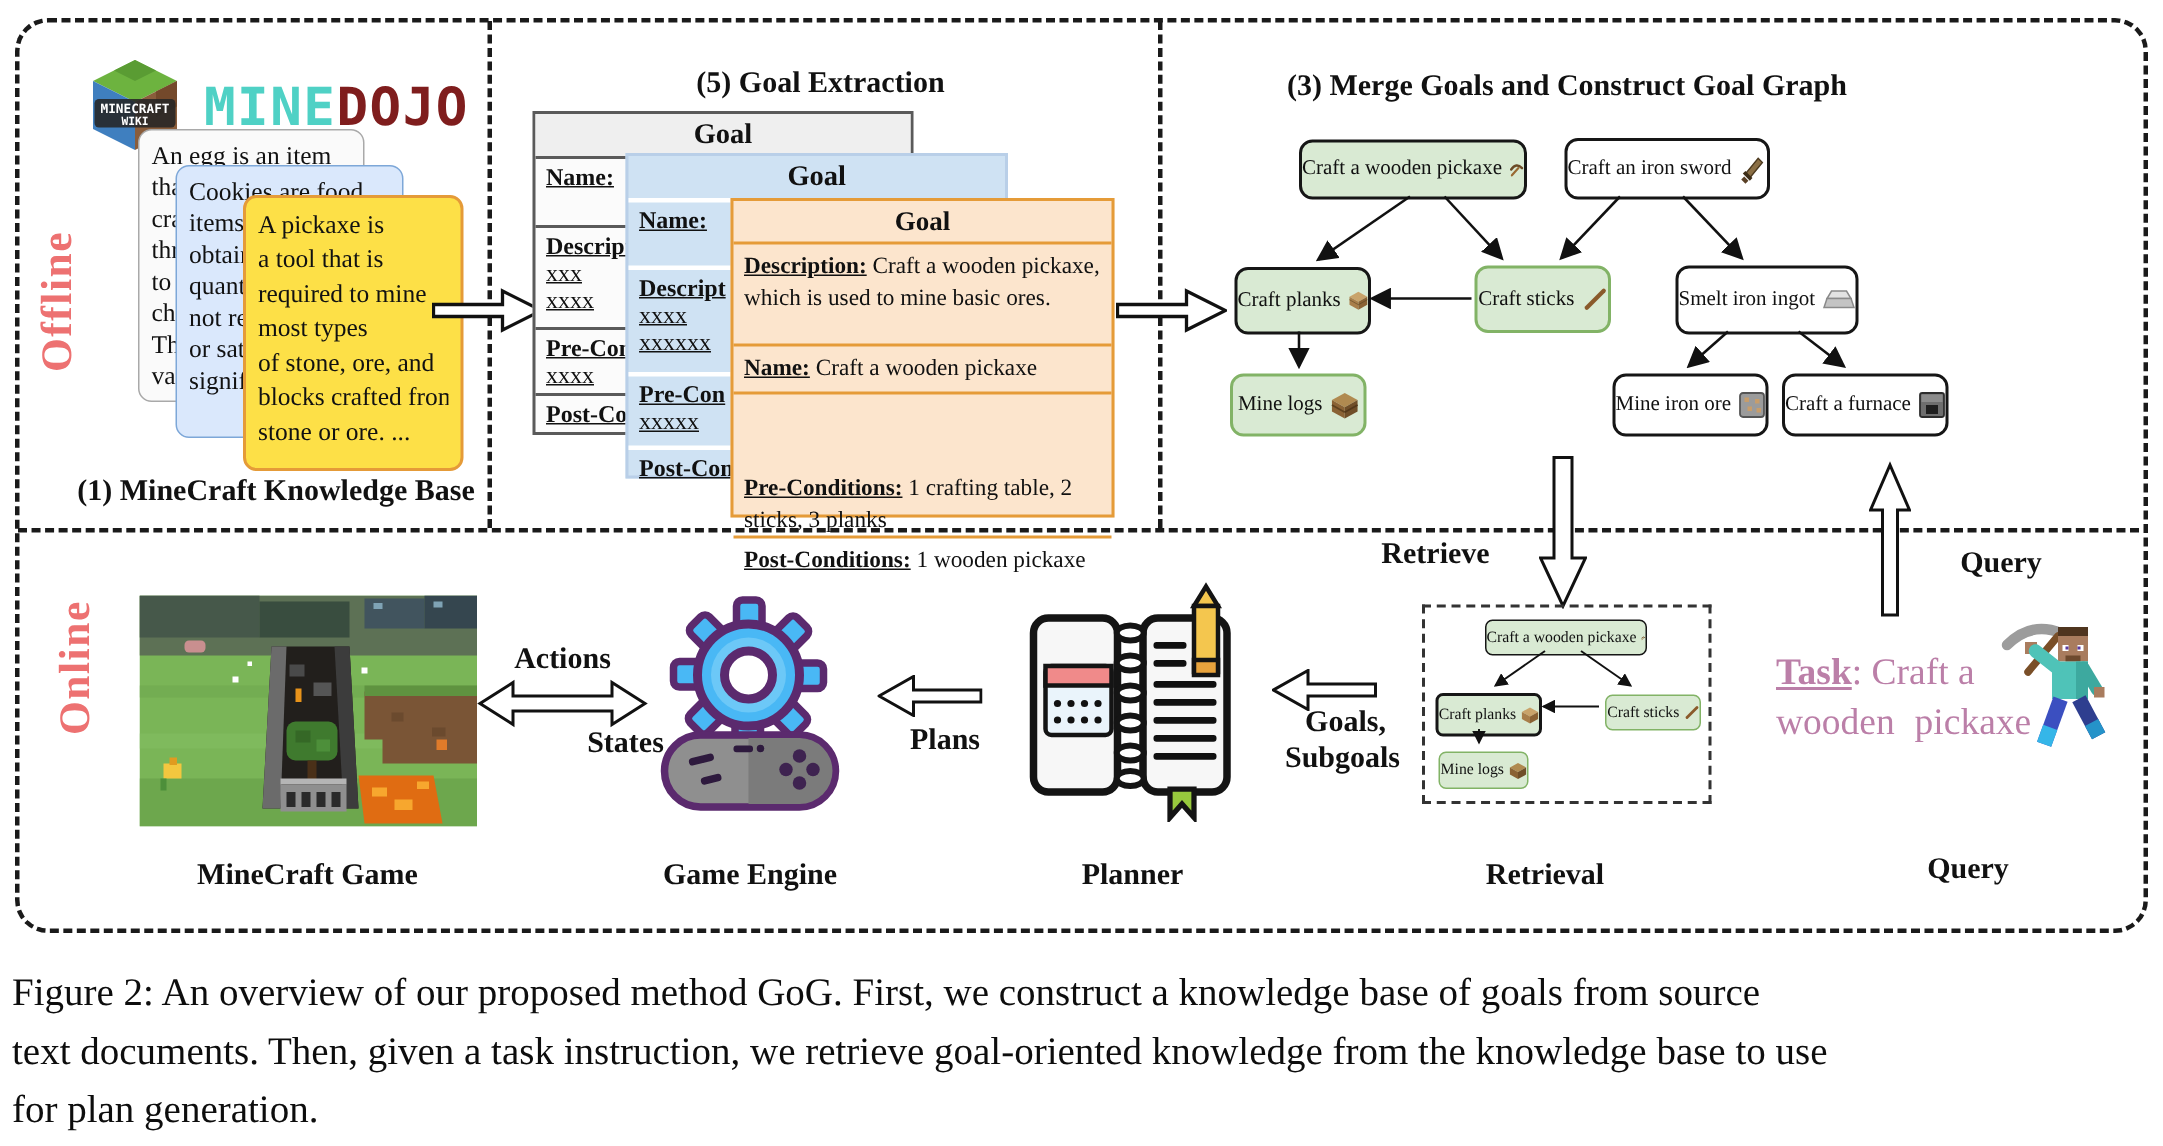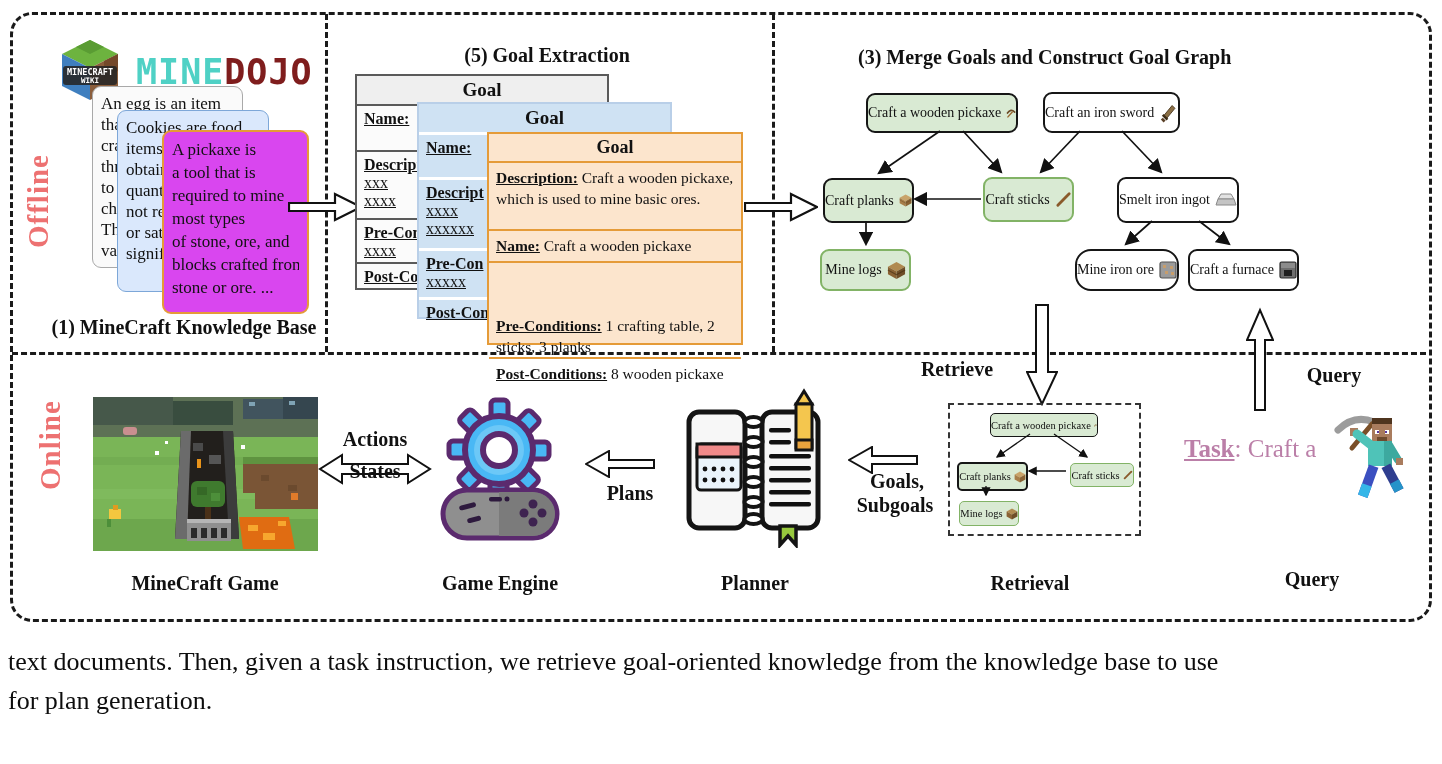--- a/index.html
+++ b/index.html
@@ -15,21 +15,21 @@
   .rot-label{color:#ed7171;font-weight:bold;font-size:29px;
              writing-mode:vertical-rl;transform:rotate(180deg);letter-spacing:1px;}
 
   .sec-title{font-weight:bold;font-size:20px;text-align:center;white-space:nowrap;}
 
   
   .kcard{border-radius:9px;padding:6px 8px;font-size:17px;line-height:21px;}
   .kcard div{white-space:nowrap;overflow:hidden;}
   .card-gray{background:#fafafa;border:1.5px solid #a9a9a9;}
   .card-blue{background:#dae8fc;border:1.5px solid #7da7d8;}
-  .card-orange{background:#d946ef;border:2px solid #e59b38;line-height:23px;}
+  .card-orange{background:#fde047;border:2px solid #e59b38;line-height:23px;}
 
   .minedojo{font-family:"DejaVu Sans Mono",monospace;font-weight:bold;font-size:35px;letter-spacing:1px;white-space:nowrap;}
   .md-mine{color:#4fd1c5;} .md-dojo{color:#7f1d1d;}
 
   
   .gtable{font-size:16px;}
   .gtable .ghead{font-weight:bold;font-size:19px;text-align:center;padding:3px 0;}
   .grow{padding:4px 7px 2px 7px;}
   .glabel{font-weight:bold;text-decoration:underline;}
   .gx{text-decoration:underline;}
@@ -162,21 +162,21 @@
     <div class="grow" style="height:22px;border-bottom:none;">
         <div class="glabel">Post-Con</div>
       </div>
   </div>
 
   <div class="abs gtable t-orange" style="left:487px;top:132px;width:252px;height:209px;">
     <div class="ghead">Goal</div>
     <div class="grow" style="height:60px;"><span class="glabel">Description:</span> <span>Craft a wooden pickaxe, which is used to mine basic ores.</span></div>
     <div class="grow" style="height:24px;"><span class="glabel">Name:</span> <span>Craft a wooden pickaxe</span></div>
     <div class="grow" style="height:40px;margin-top:48px;"><span class="glabel">Pre-Conditions:</span> <span>1 crafting table, 2 sticks, 3 planks</span></div>
-    <div class="grow" style="height:24px;"><span class="glabel">Post-Conditions:</span> <span>8 wooden pickaxe</span></div>
+    <div class="grow" style="height:24px;"><span class="glabel">Post-Conditions:</span> <span>1 wooden pickaxe</span></div>
   </div>
 
   <svg class="abs" style="left:744px;top:192px;" width="74" height="30" viewBox="0 0 74 30">
     <polygon points="1,11 47,11 47,2 73,15 47,28 47,19 1,19" fill="#fff" stroke="#111" stroke-width="2.2"></polygon>
   </svg>
 
   <div class="abs sec-title" style="left:858px;top:46px;width:340px;">(3) Merge Goals and Construct Goal Graph</div>
 
   <div class="abs gnode green" style="left:866px;top:93px;width:148px;height:36px;">
     <span>Craft a wooden pickaxe</span>
@@ -219,21 +219,21 @@
   <div class="abs gnode green greenb" style="left:820px;top:249px;width:87px;height:38px;">
     <span>Mine logs</span>
     <svg width="19" height="19" viewBox="0 0 20 20">
       <polygon points="10,1 19,6 10,11 1,6" fill="#b08a50"></polygon>
       <polygon points="1,6 10,11 10,19 1,14" fill="#8a6234"></polygon>
       <polygon points="19,6 10,11 10,19 19,14" fill="#6f4e28"></polygon>
       <line x1="1" y1="9.5" x2="10" y2="14.5" stroke="#5f421f" stroke-width="1.2"></line>
       <line x1="19" y1="9.5" x2="10" y2="14.5" stroke="#53381a" stroke-width="1.2"></line>
     </svg>
   </div>
-  <div class="abs gnode" style="left:1075px;top:249px;width:100px;height:38px;border-radius:16px;">
+  <div class="abs gnode" style="left:1075px;top:249px;width:100px;height:38px;">
     <span>Mine iron ore</span>
     <svg width="18" height="18" viewBox="0 0 18 18">
       <rect x="1" y="1" width="16" height="16" rx="2" fill="#9b9b9b" stroke="#555" stroke-width="1.2"></rect>
       <rect x="4" y="4" width="3" height="3" fill="#c79d6b"></rect>
       <rect x="11" y="5" width="3" height="3" fill="#c79d6b"></rect>
       <rect x="6" y="10" width="3" height="3" fill="#c79d6b"></rect>
       <rect x="12" y="11" width="3" height="3" fill="#c79d6b"></rect>
     </svg>
   </div>
   <div class="abs gnode" style="left:1188px;top:249px;width:107px;height:38px;">
@@ -299,21 +299,21 @@
       <rect x="20" y="108" width="5" height="5" fill="#e09b20"></rect>
       <rect x="14" y="122" width="4" height="8" fill="#4d8f3a"></rect>
     <rect x="198" y="96" width="7" height="7" fill="#e07b2a"></rect>
   </svg>
   <div class="abs bold-label" style="left:105px;top:572px;width:200px;">MineCraft Game</div>
 
   <div class="abs bold-label" style="left:318px;top:428px;width:114px;">Actions</div>
   <svg class="abs" style="left:318px;top:452px;" width="114" height="34" viewBox="0 0 114 34">
     <polygon points="24,12 90,12 90,3 112,17 90,31 90,22 24,22 24,31 2,17 24,3" fill="#fff" stroke="#111" stroke-width="2"></polygon>
   </svg>
-  <div class="abs bold-label" style="left:318px;top:460px;width:114px;">States</div>
+  <div class="abs bold-label" style="left:318px;top:484px;width:114px;padding-left:42px;">States</div>
 
   <svg class="abs" style="left:437px;top:396px;" width="126" height="148" viewBox="0 0 126 148">
     <g>
       <rect x="54" y="4" width="17" height="20" rx="4" fill="#49b8f5" stroke="#5b2a6e" stroke-width="5" transform="rotate(0 62 54)"></rect>
       <rect x="54" y="4" width="17" height="20" rx="4" fill="#49b8f5" stroke="#5b2a6e" stroke-width="5" transform="rotate(45 62 54)"></rect>
       <rect x="54" y="4" width="17" height="20" rx="4" fill="#49b8f5" stroke="#5b2a6e" stroke-width="5" transform="rotate(90 62 54)"></rect>
       <rect x="54" y="4" width="17" height="20" rx="4" fill="#49b8f5" stroke="#5b2a6e" stroke-width="5" transform="rotate(135 62 54)"></rect>
       <rect x="54" y="4" width="17" height="20" rx="4" fill="#49b8f5" stroke="#5b2a6e" stroke-width="5" transform="rotate(180 62 54)"></rect>
       <rect x="54" y="4" width="17" height="20" rx="4" fill="#49b8f5" stroke="#5b2a6e" stroke-width="5" transform="rotate(225 62 54)"></rect>
       <rect x="54" y="4" width="17" height="20" rx="4" fill="#49b8f5" stroke="#5b2a6e" stroke-width="5" transform="rotate(270 62 54)"></rect>
@@ -407,20 +407,21 @@
         <polygon points="10,1 19,6 10,11 1,6" fill="#b08a50"></polygon>
         <polygon points="1,6 10,11 10,19 1,14" fill="#8a6234"></polygon>
         <polygon points="19,6 10,11 10,19 19,14" fill="#6f4e28"></polygon>
       </svg>
     </div>
   </div>
   <div class="abs bold-label" style="left:975px;top:572px;width:110px;">Retrieval</div>
 
   <div class="abs" style="left:1184px;top:432px;">
     <div class="task-line"><span class="task-word">Task</span><span>: Craft a</span></div>
+    <div class="task-line task-l2">wooden pickaxe</div>
   </div>
   <svg class="abs" style="left:1322px;top:412px;" width="92" height="104" viewBox="0 0 92 104">
     <path d="M16,18 Q32,2 52,10" fill="none" stroke="#9c9c9c" stroke-width="7" stroke-linecap="round"></path>
     <line x1="30" y1="36" x2="50" y2="12" stroke="#7a4f28" stroke-width="5" stroke-linecap="round"></line>
     <rect x="28" y="16" width="8" height="8" fill="#a97c5e"></rect>
     <rect x="50" y="6" width="20" height="8" fill="#4f351f"></rect>
     <rect x="50" y="12" width="20" height="17" fill="#a97c5e"></rect>
     <rect x="53" y="18" width="4" height="4" fill="#fff"></rect>
       <rect x="55" y="19" width="2" height="2" fill="#5b3aa0"></rect>
     <rect x="63" y="18" width="4" height="4" fill="#fff"></rect>
@@ -463,17 +464,18 @@
     </g>
     <g stroke="#111" stroke-width="1.3" fill="none">
       <line x1="1030" y1="434" x2="997" y2="457" marker-end="url(#ahs)"></line>
       <line x1="1054" y1="434" x2="1087" y2="457" marker-end="url(#ahs)"></line>
       <line x1="1066" y1="471" x2="1029" y2="471" marker-end="url(#ahs)"></line>
       <line x1="986" y1="486" x2="986" y2="495" marker-end="url(#ahs)"></line>
     </g>
   </svg>
 
   <div class="abs caption" style="left:8px;top:642px;width:1428px;">
+    <div>Figure 2: An overview of our proposed method GoG. First, we construct a knowledge base of goals from source</div>
     <div>text documents. Then, given a task instruction, we retrieve goal-oriented knowledge from the knowledge base to use</div>
     <div>for plan generation.</div>
   </div>
 
 </div>
 
 </body></html>

